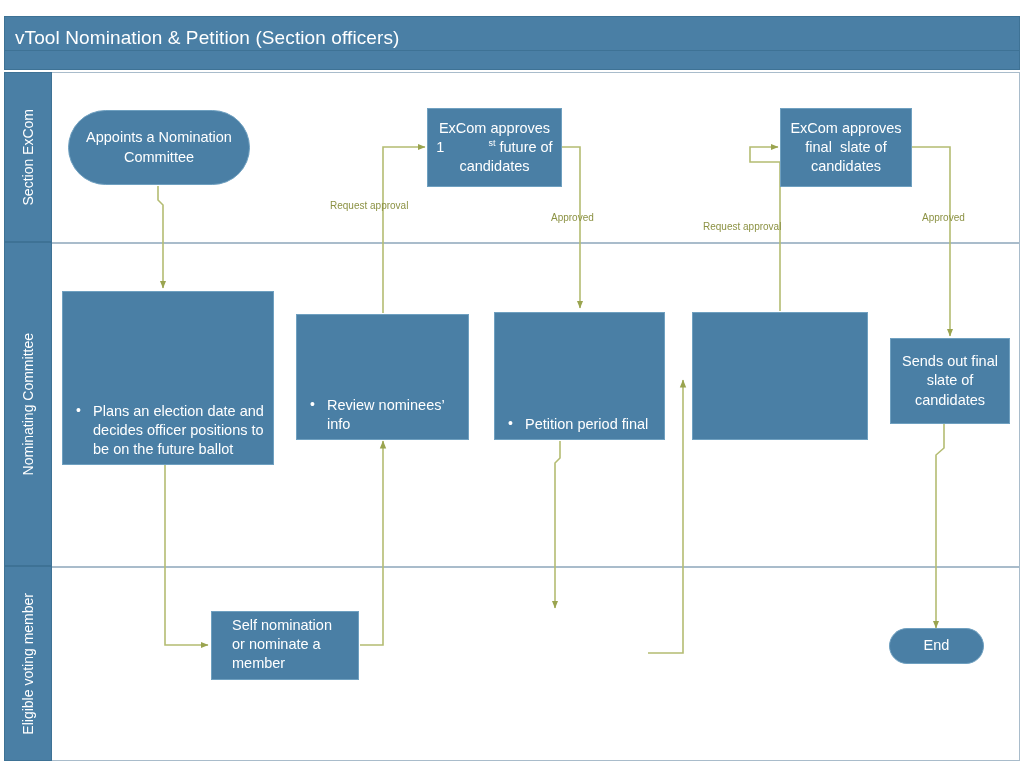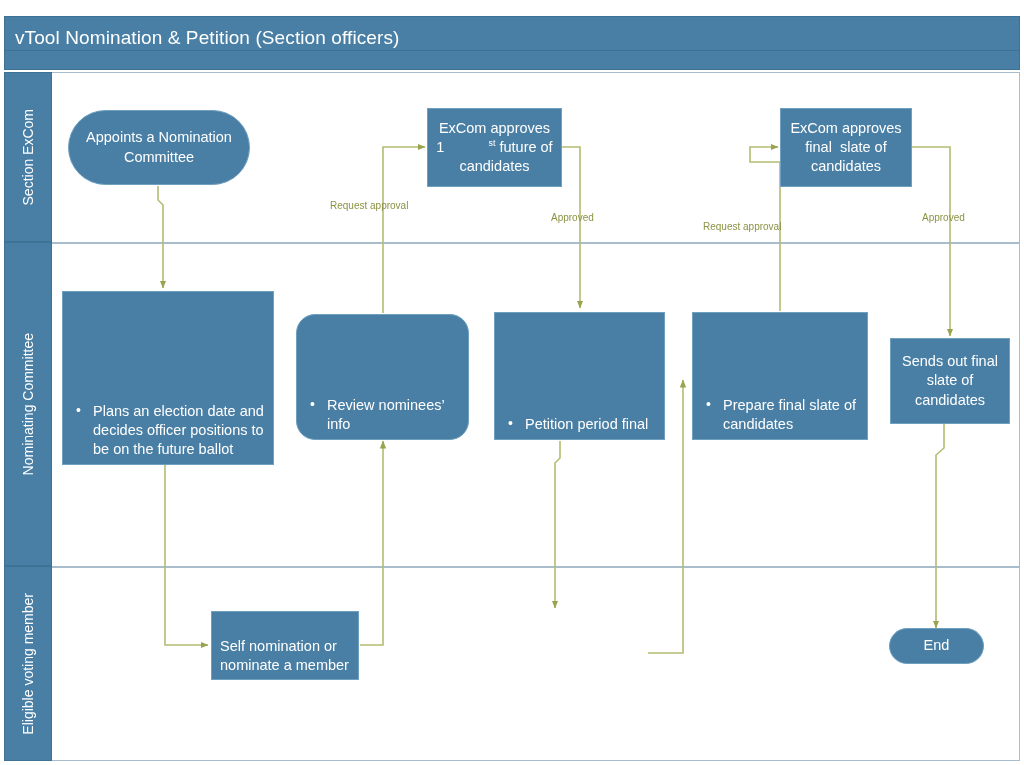--- a/index.html
+++ b/index.html
@@ -122,22 +122,22 @@
   }
   .node ul li::before {
     content: "\2022";
     position: absolute;
     left: -17px;
     top: -1px;
     font-size: 14px;
   }
   .node.plain-left {
     display: flex;
-    align-items: flex-end;
-    padding: 4px 8px;
+    align-items: flex-start;
+    padding: 4px 20px;
     text-align: left;
   }
   sup {
     font-size: 0.62em;
     vertical-align: super;
     line-height: 0;
     margin-left: 44px;
   }
 
   
@@ -229,35 +229,34 @@
   <div class="node center" style="left:780px; top:108px; width:132px; height:79px;">
     <span><span>ExCom approves</span><br><span style="white-space:pre">final  slate of</span><br><span>candidates</span></span>
   </div>
 
   <div class="node bullets" style="left:62px; top:291px; width:212px; height:174px;">
     <ul>
       <li>Plans an election date and decides officer positions to be on the future ballot</li>
     </ul>
   </div>
 
-  <div class="node bullets" style="left:296px; top:314px; width:173px; height:126px;border-radius:19px;">
+  <div class="node bullets" style="left:296px; top:314px; width:173px; height:126px;">
     <ul>
       <li>Review nominees’ info</li>
     </ul>
   </div>
 
   <div class="node bullets" style="left:494px; top:312px; width:171px; height:128px;">
     <ul>
       <li>Petition period final</li>
     </ul>
   </div>
 
   <div class="node bullets" style="left:692px; top:312px; width:176px; height:128px;">
     <ul>
-      <li>Prepare final slate of candidates</li>
     </ul>
   </div>
 
   <div class="node center" style="left:890px; top:338px; width:120px; height:86px;">
     <span>Sends out final slate of candidates</span>
   </div>
 
   <div class="node plain-left" style="left:211px; top:611px; width:148px; height:69px;">
     <span>Self nomination or nominate a member</span>
   </div>

